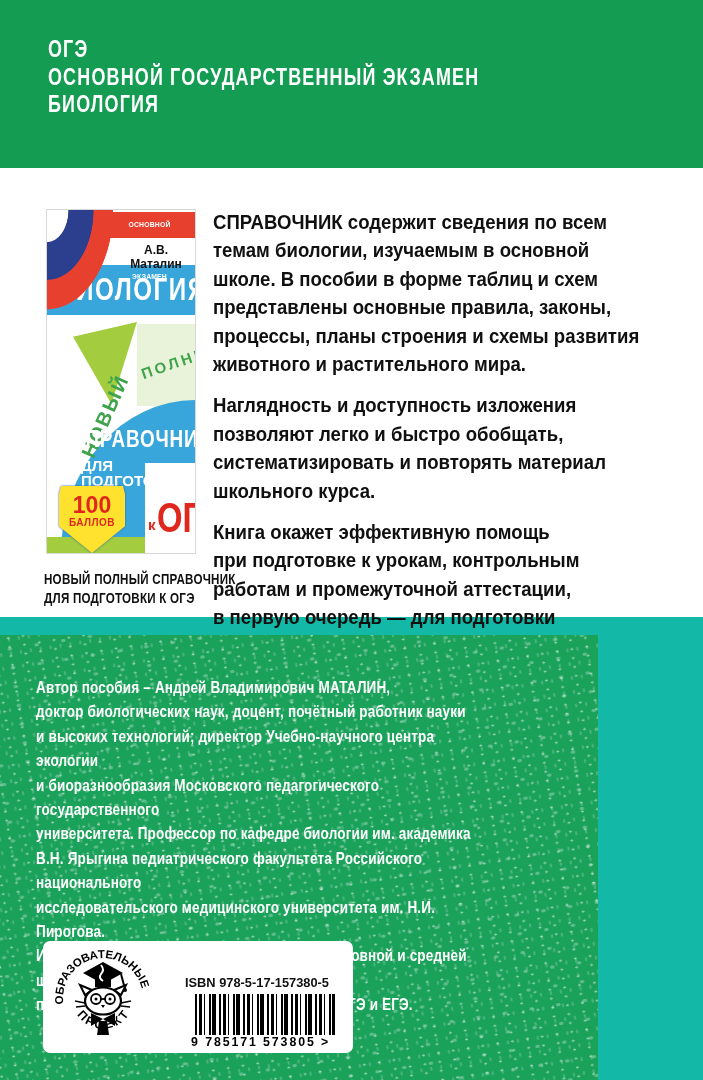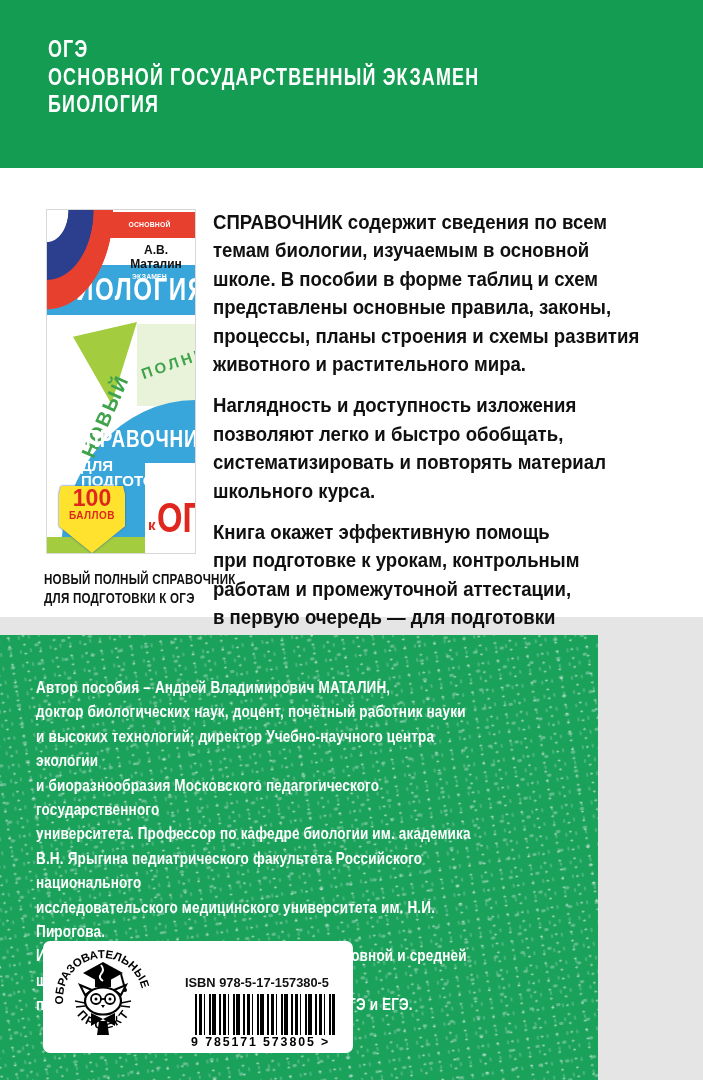--- a/index.html
+++ b/index.html
@@ -1,16 +1,16 @@
 <!DOCTYPE html>
 <html style="--header-green: #149c53; --section-green: #1aa15a; --cover-red: #e8402f; --cover-navy: #2c3f8e; --cover-blue: #38a6da; --cover-lime: #a3cc3e; --cover-green: #3ea34b; --pale-green: #e9f3da; --badge-yellow: #ffe22e; --oge-red: #e0271d; --text-black: #101010;"><head>
 <meta charset="utf-8">
 <style>
   html,body{margin:0;padding:0;}
-  .page{position:relative;width:703px;height:1080px;background:#e5e5e5;overflow:hidden;
+  .page{position:relative;width:703px;height:1080px;background:#14b8a6;overflow:hidden;
         font-family:"Liberation Sans",sans-serif;-webkit-font-smoothing:antialiased;}
   .pre{white-space:pre-line;}
 
   
   .top-band{position:absolute;left:0;top:0;width:703px;height:168px;background:var(--header-green,#149c53);}
   .top-text{position:absolute;left:48px;top:36px;color:#fff;font-weight:bold;
             font-size:23px;line-height:27.5px;letter-spacing:1.5px;transform:scaleX(.78);transform-origin:0 0;}
 
   
   .mid{position:absolute;left:0;top:168px;width:703px;height:449px;background:#fff;}
@@ -43,21 +43,21 @@
   .cov-white-panel{position:absolute;left:98px;top:253px;right:0;bottom:0;background:#fff;}
   .cov-k{position:absolute;left:101px;top:306px;color:var(--oge-red,#e0271d);font-weight:bold;font-size:15px;}
   .cov-oge{position:absolute;left:110px;top:284px;color:var(--oge-red,#e0271d);font-weight:bold;font-size:42px;
            transform:scaleX(.78);transform-origin:0 0;}
   .cov-lime-strip{position:absolute;left:0;top:327px;width:98px;height:16px;background:var(--cover-lime,#a3cc3e);}
   .cov-badge{position:absolute;left:12px;top:276px;width:66px;height:67px;
              filter:drop-shadow(0 0 1px #2f63ad);}
   .cov-badge .shield{position:absolute;inset:0;background:var(--badge-yellow,#ffe22e);
              clip-path:polygon(3% 0,97% 0,100% 12%,100% 60%,50% 100%,0 60%,0 12%);
              border:0;text-align:center;}
-  .b100{display:block;color:var(--oge-red,#e0271d);font-weight:bold;font-size:23px;line-height:24px;}
+  .b100{display:block;margin-top:7px;color:var(--oge-red,#e0271d);font-weight:bold;font-size:23px;line-height:24px;}
   .bball{display:block;color:var(--oge-red,#e0271d);font-weight:bold;font-size:10px;letter-spacing:.5px;}
 
   .caption{position:absolute;left:44px;top:402px;color:#101010;font-weight:bold;font-size:14.5px;
            line-height:18.5px;letter-spacing:.3px;transform:scaleX(.8);transform-origin:0 0;}
 
   .annotation{position:absolute;left:213px;top:40px;width:500px;color:var(--text-black,#101010);
               font-weight:bold;font-size:20px;line-height:28.4px;transform:scaleX(.93);transform-origin:0 0;}
   .annotation p{margin:0 0 0 0;}
   .annotation p + p{margin-top:13px;}
 

